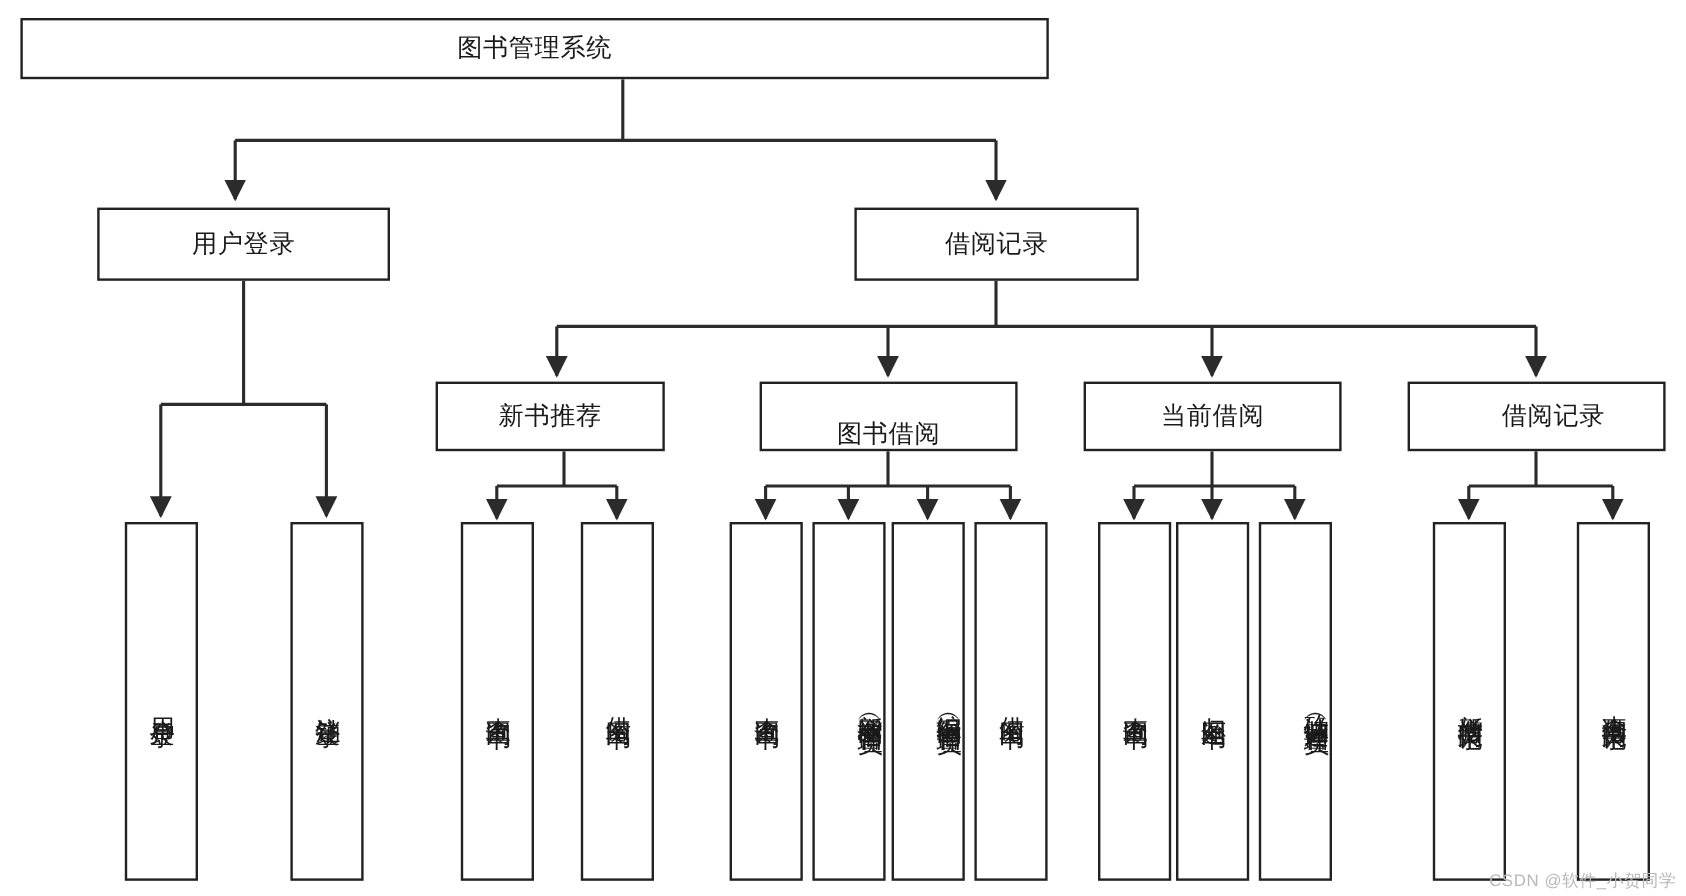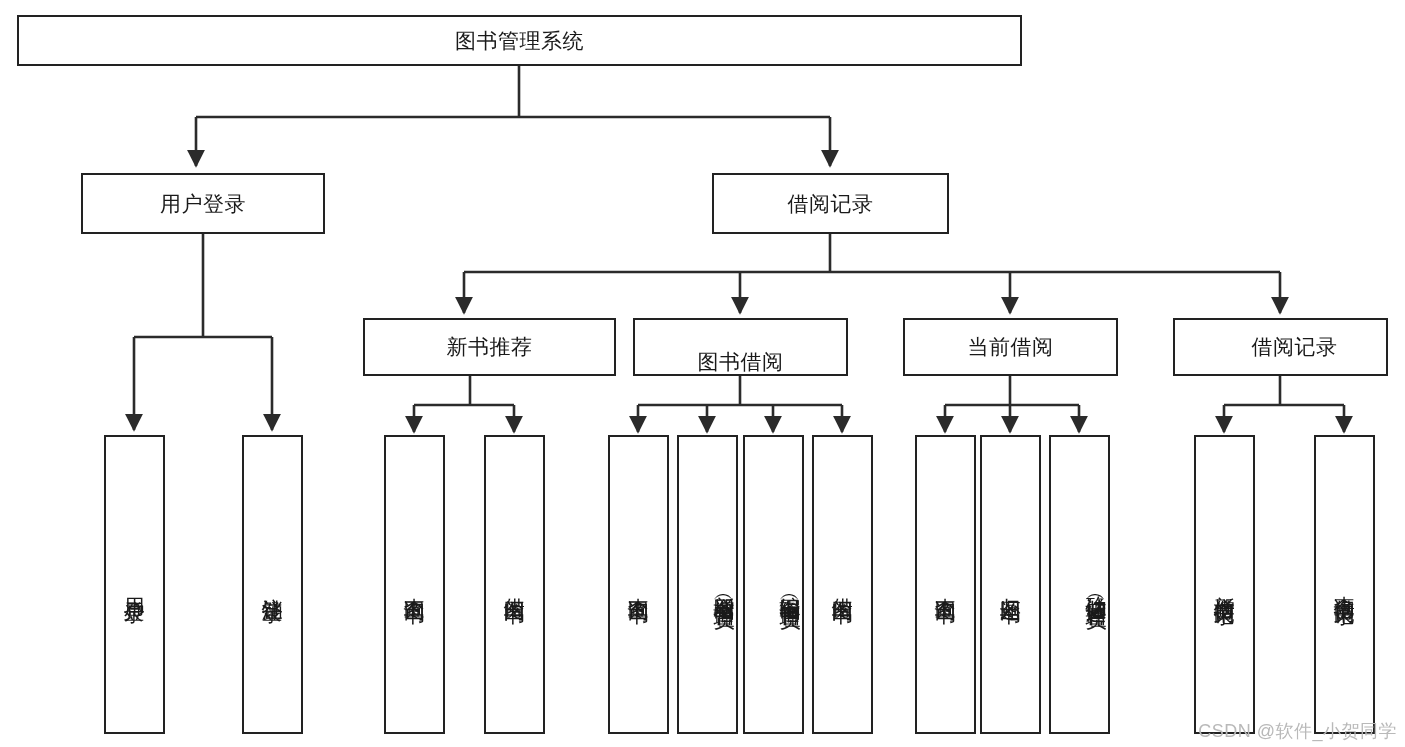--- a/index.html
+++ b/index.html
@@ -54,21 +54,21 @@
   }
   .node-label {
     display: block;
     text-align: center;
     white-space: pre-line;
   }
   .watermark {
     position: absolute;
     right: 8px;
     bottom: 4px;
-    font-size: 18px;
+    font-size: 14px;
     color: #b9b9b9;
     letter-spacing: 0.5px;
     user-select: none;
     white-space: nowrap;
   }
 </style>
 </head>
 <body>
 
 <div id="canvas">
@@ -116,32 +116,32 @@
       <path d="M 1010 405 L 1010 432" marker-end="url(#arrow)"></path>
       <path d="M 1079 405 L 1079 432" marker-end="url(#arrow)"></path>
 
       <path d="M 1280 376 L 1280 405"></path>
       <path d="M 1224 405 L 1344 405"></path>
       <path d="M 1224 405 L 1224 432" marker-end="url(#arrow)"></path>
       <path d="M 1344 405 L 1344 432" marker-end="url(#arrow)"></path>
     </g>
   </svg>
 
-  <div class="node-box horiz" style="left:17px; top:15px; width:1005px; height:51px;">
+  <div class="node-box horiz" style="left:17px; top:15px; width:857px; height:51px;">
     <span class="node-label">图书管理系统</span>
   </div>
 
   <div class="node-box horiz" style="left:81px; top:173px; width:244px; height:61px;">
     <span class="node-label">用户登录</span>
   </div>
   <div class="node-box horiz" style="left:712px; top:173px; width:237px; height:61px;">
     <span class="node-label">借阅记录</span>
   </div>
 
-  <div class="node-box horiz" style="left:363px; top:318px; width:253px; height:58px;">
+  <div class="node-box horiz" style="left:363px; top:318px; width:191px; height:58px;">
     <span class="node-label">新书推荐</span>
   </div>
   <div class="node-box horiz" style="left:633px; top:318px; width:215px; height:58px;align-items:flex-end;">
     <span class="node-label">图书借阅</span>
   </div>
   <div class="node-box horiz" style="left:903px; top:318px; width:215px; height:58px;">
     <span class="node-label">当前借阅</span>
   </div>
   <div class="node-box horiz" style="left:1173px; top:318px; width:215px; height:58px;padding-left:28px;">
     <span class="node-label">借阅记录</span>

